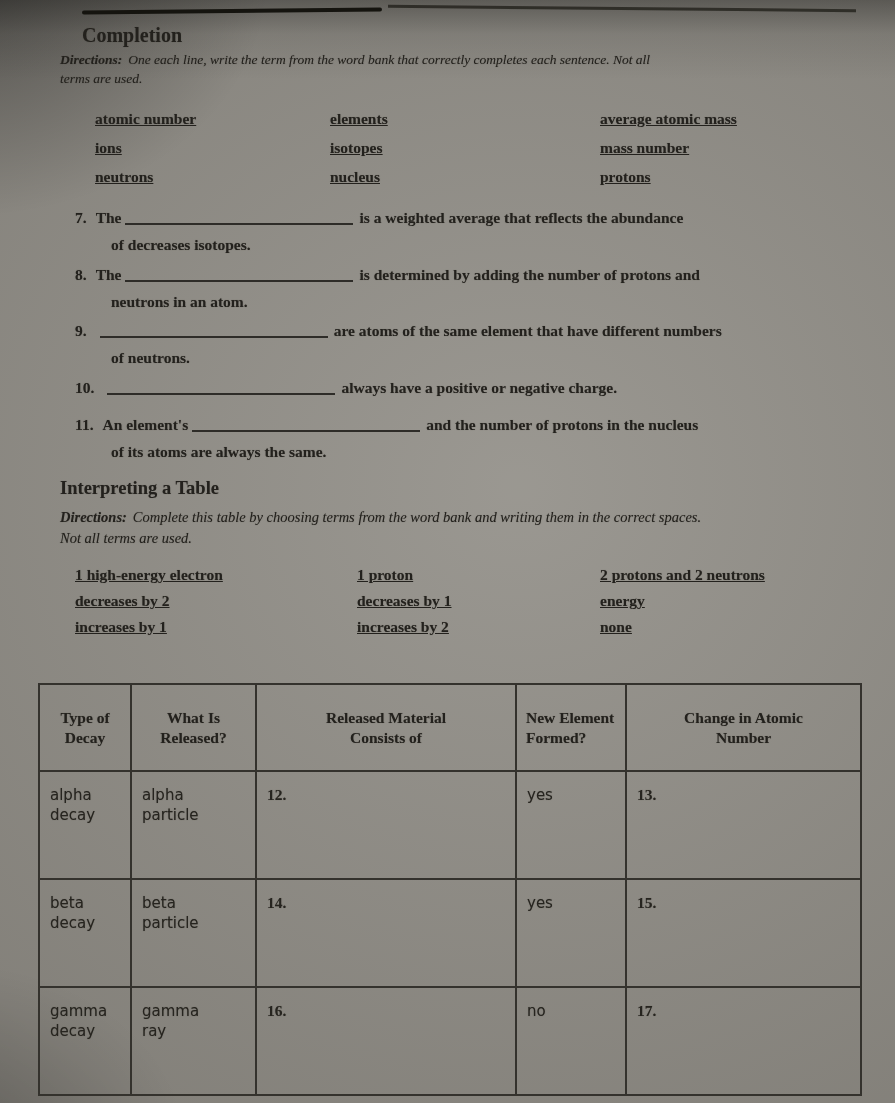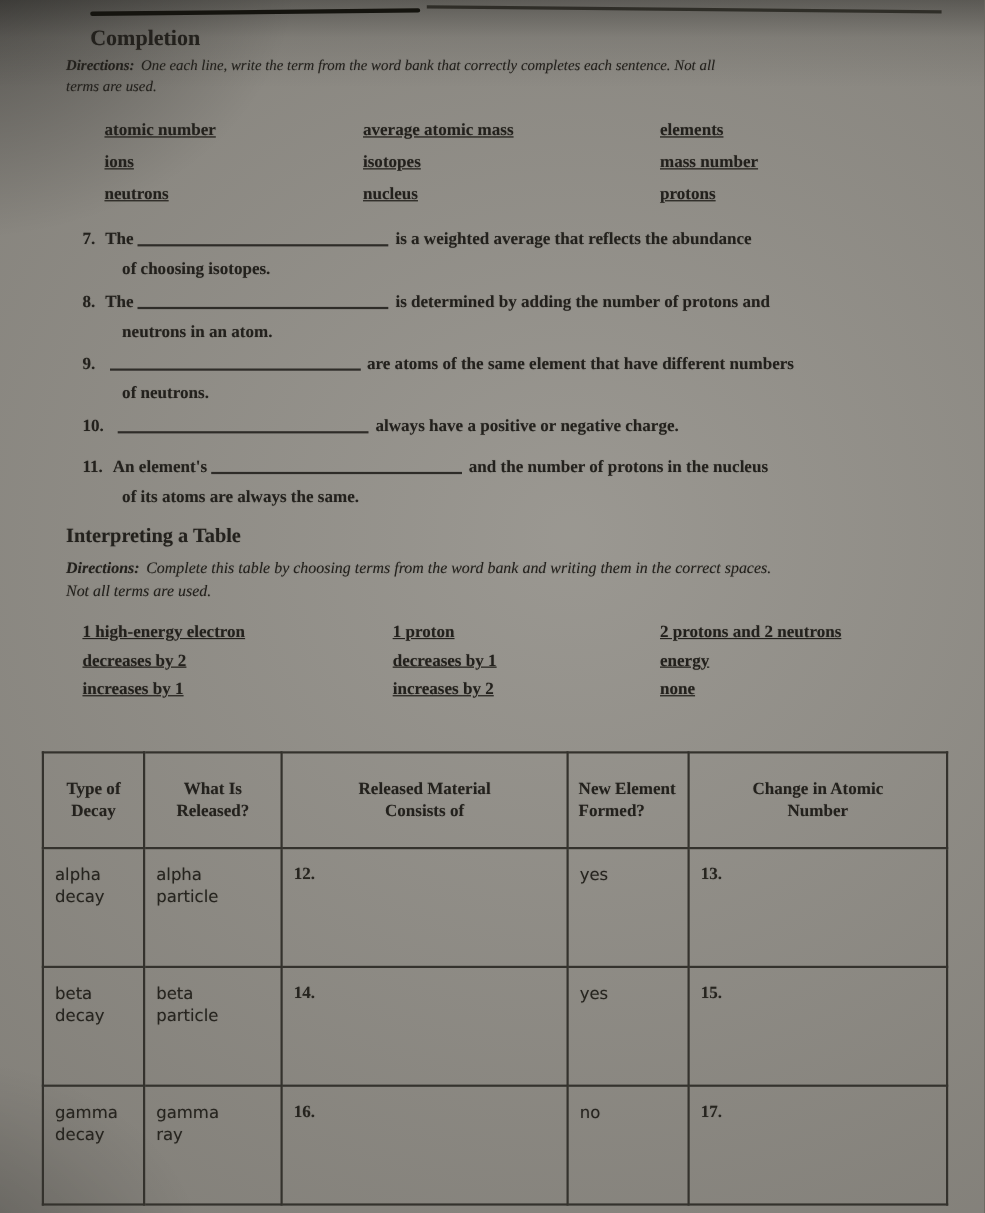--- a/index.html
+++ b/index.html
@@ -60,31 +60,31 @@
 
   <div class="mark mark-a"></div>
   <div class="mark mark-b"></div>
 
   <h1 class="title1">Completion</h1>
 
   <p class="dirs dirs1"><b class="dlabel">Directions:</b><span>One each line, write the term from the word bank that correctly completes each sentence. Not all</span><br><span>terms are used.</span></p>
 
   <div class="bank bank1">
     <span>atomic number</span>
+    <span>elements</span>
     <span>average atomic mass</span>
-    <span>elements</span>
     <span>ions</span>
     <span>isotopes</span>
     <span>mass number</span>
     <span>neutrons</span>
     <span>nucleus</span>
     <span>protons</span>
   </div>
 
-  <p class="question q7"><span class="qnum">7.</span><span>The</span><span class="blank"></span><span>is a weighted average that reflects the abundance</span><br><span>of choosing isotopes.</span></p>
+  <p class="question q7"><span class="qnum">7.</span><span>The</span><span class="blank"></span><span>is a weighted average that reflects the abundance</span><br><span>of decreases isotopes.</span></p>
 
   <p class="question q8"><span class="qnum">8.</span><span>The</span><span class="blank"></span><span>is determined by adding the number of protons and</span><br><span>neutrons in an atom.</span></p>
 
   <p class="question q9"><span class="qnum">9.</span><span class="blank"></span><span>are atoms of the same element that have different numbers</span><br><span>of neutrons.</span></p>
 
   <p class="question q10"><span class="qnum">10.</span><span class="blank"></span><span>always have a positive or negative charge.</span></p>
 
   <p class="question q11"><span class="qnum">11.</span><span>An element's</span><span class="blank"></span><span>and the number of protons in the nucleus</span><br><span>of its atoms are always the same.</span></p>
 
   <h2 class="title2">Interpreting a Table</h2>

